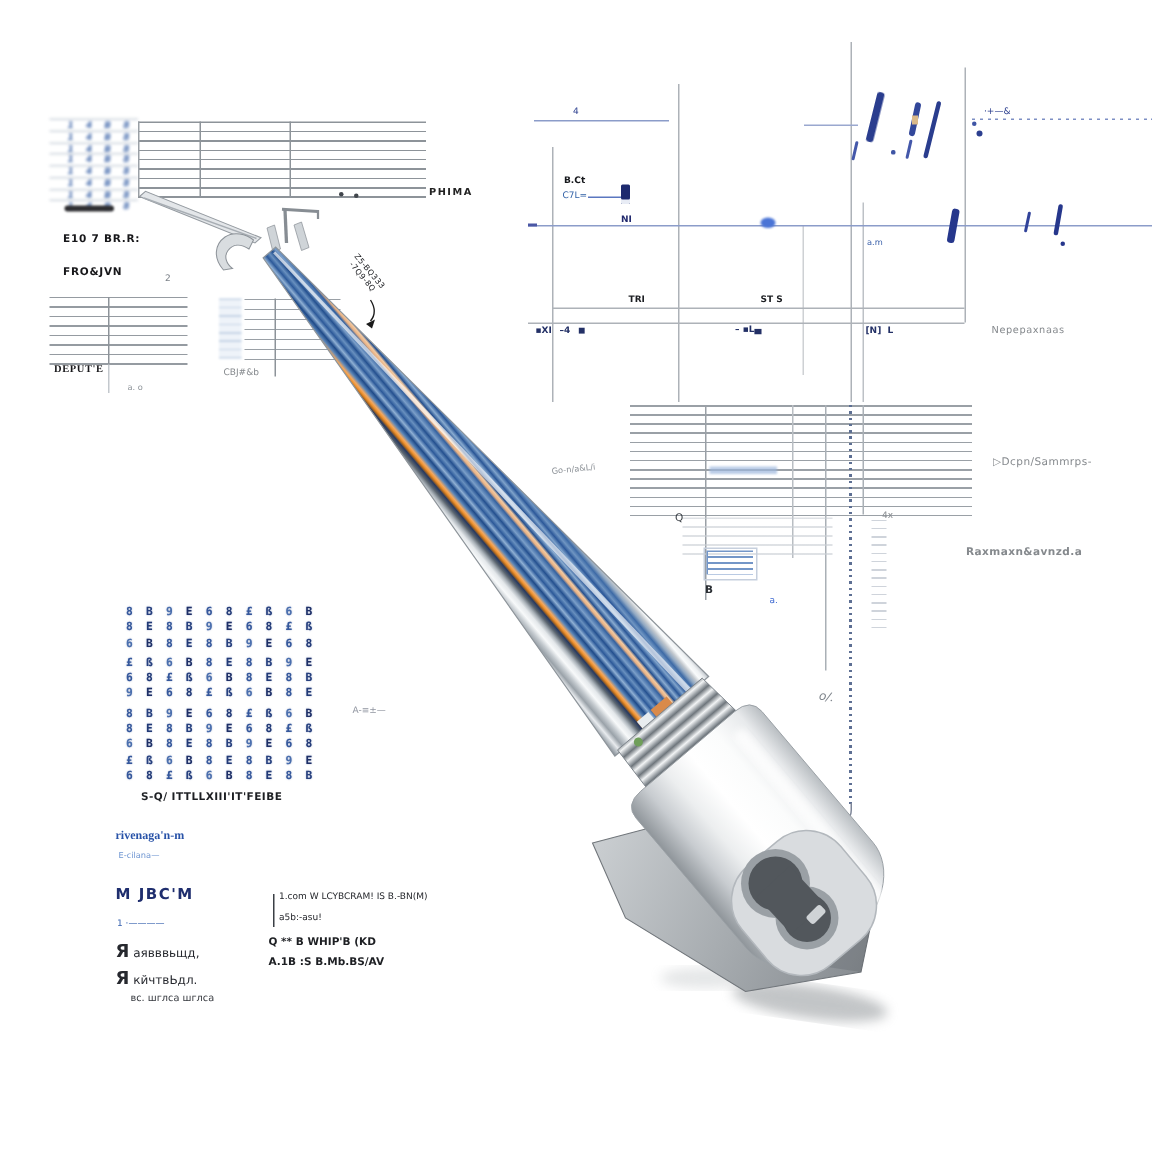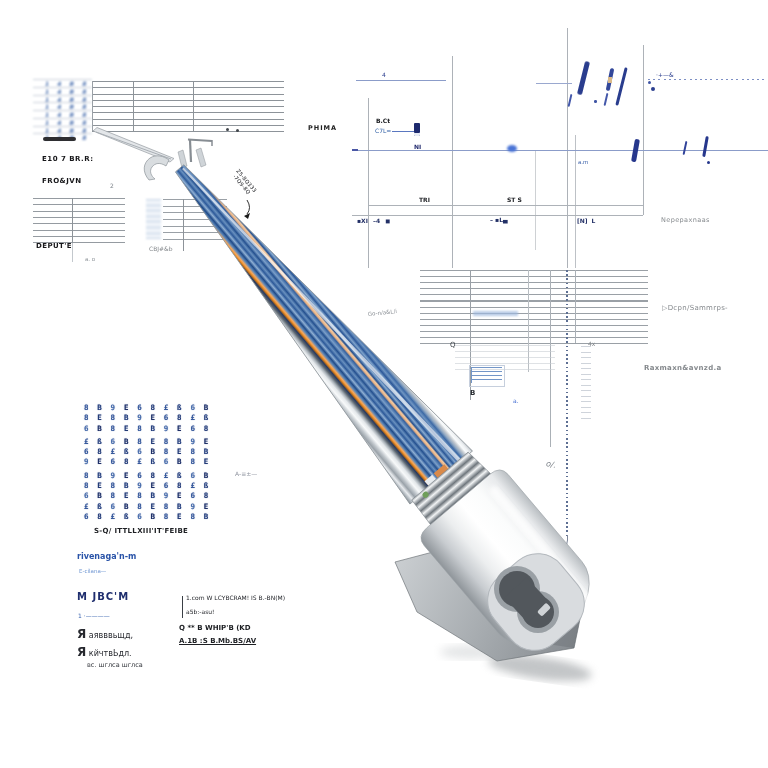--- a/index.html
+++ b/index.html
@@ -45,28 +45,28 @@
   <div class="abs" style="left:226px;top:128px;width:3px;height:3px;border-radius:50%;background:#41464c;"></div>
   <div class="abs" style="left:236px;top:129px;width:3px;height:3px;border-radius:50%;background:#41464c;"></div>
   <div class="abs bl6" style="left:43px;top:137px;width:33px;height:4px;background:#2e2e31;border-radius:2px;"></div>
   <div class="abs t bl3" style="left:42px;top:156px;font-size:7px;font-weight:bold;color:#17171a;letter-spacing:.5px;">E10 7 BR.R:</div>
   <div class="abs t bl3" style="left:42px;top:178px;font-size:7px;font-weight:bold;color:#17171a;letter-spacing:.5px;">FRO&amp;JVN</div>
   <div class="abs t" style="left:110px;top:183px;font-size:6px;color:#7d838a;">2</div>
 
   <div class="abs rows" style="left:33px;top:198px;width:92px;height:46px;--lc:#959ba1;--sp:6.3px;"></div>
   <div class="abs vl" style="left:72px;top:198px;height:45px;--lc:#8d9399;"></div>
   <div class="abs vl" style="left:72px;top:243px;height:19px;--lc:#c3c8cd;"></div>
-  <div class="abs t bl3" style="left:36px;top:243px;font-size:7px;font-weight:bold;color:#17171a;letter-spacing:.4px;">DEPUT'E</div>
+  <div class="abs t bl3" style="left:36px;top:243px;font-size:7px;font-weight:bold;color:#17171a;letter-spacing:.4px;font-family:Liberation Serif, serif;">DEPUT'E</div>
   <div class="abs t" style="left:85px;top:257px;font-size:5.5px;color:#8d9399;">a. o</div>
   <div class="abs rows bl8" style="left:146px;top:199px;width:15px;height:40px;--lc:#c7d5e6;--sp:5.6px;background-color:#eef3f9;"></div>
   <div class="abs rows" style="left:163px;top:199px;width:64px;height:41px;--lc:#9aa0a6;--sp:6.7px;"></div>
   <div class="abs vl" style="left:183px;top:199px;height:52px;--lc:#8d9399;"></div>
   <div class="abs t bl4" style="left:149px;top:246px;font-size:6px;color:#85898d;">CBJ#&amp;b</div>
 
-  <div class="abs t bl4" style="left:308px;top:125px;font-size:6.5px;font-weight:bold;color:#222;letter-spacing:1px;">PHIMA</div>
+  <div class="abs t bl4" style="left:286px;top:125px;font-size:6.5px;font-weight:bold;color:#222;letter-spacing:1px;">PHIMA</div>
 
   <div class="abs" style="left:352px;top:28px;width:416px;height:244px;">
     <div class="abs vl" style="left:16px;top:70px;height:170px;"></div>
     <div class="abs vl" style="left:100px;top:28px;height:212px;"></div>
     <div class="abs vl" style="left:183px;top:122px;height:100px;opacity:.6;"></div>
     <div class="abs vl" style="left:215px;top:0;height:240px;"></div>
     <div class="abs vl" style="left:223px;top:107px;height:133px;opacity:.8;"></div>
     <div class="abs vl" style="left:291px;top:17px;height:170px;"></div>
     <div class="abs hl" style="left:16px;top:177px;width:275px;"></div>
     <div class="abs hl" style="left:0;top:187px;width:291px;"></div>
@@ -262,33 +262,33 @@
         <span style="color: rgb(30, 47, 102);">B</span>
         <span style="color: rgb(53, 88, 156);">8</span>
         <span style="color: rgb(34, 58, 118);">E</span>
         <span style="color: rgb(53, 88, 156);">8</span>
         <span style="color: rgb(39, 64, 126);">B</span>
       </div>
     </div>
   <div class="abs t bl4" style="left:235px;top:471px;font-size:6px;color:#9095a0;">A-≡±—</div>
 
   <div class="abs t bl4" style="left:94px;top:528px;font-size:7px;font-weight:bold;color:#1d1f23;letter-spacing:.3px;">S-Q/ ITTLLXIII'IT'FEIBE</div>
-  <div class="abs t bl4" style="left:77px;top:553px;font-size:8px;font-weight:bold;color:#2953a8;">rivenaga'n-m</div>
+  <div class="abs t bl4" style="left:77px;top:553px;font-size:8px;font-weight:bold;color:#2953a8;font-family:Liberation Serif, serif;">rivenaga'n-m</div>
   <div class="abs t bl3" style="left:79px;top:569px;font-size:5.5px;color:#6f96d2;">E-cilana—</div>
   <div class="abs t bl3" style="left:77px;top:592px;font-size:10px;font-weight:bold;color:#1f2e6e;letter-spacing:1px;">M JBC'M</div>
   <div class="abs t" style="left:78px;top:613px;font-size:6px;color:#3a64b0;">1 ·————</div>
   <div class="abs t bl4 firstbig" style="left:77px;top:628px;font-size:8px;color:#26282e;">Я аявввьщд,</div>
   <div class="abs t bl4 firstbig" style="left:77px;top:646px;font-size:8px;color:#26282e;">Я кйчтвЬдл.</div>
   <div class="abs t bl3" style="left:87px;top:662px;font-size:6.5px;color:#34373d;">вс. шглса шглса</div>
 
   <div class="abs vl" style="left:182px;top:596px;height:22px;--lc:#3a3f45;"></div>
   <div class="abs t bl3" style="left:186px;top:595px;font-size:6px;color:#23252a;">1.com W LCYBCRAM! IS B.-BN(M)</div>
   <div class="abs t bl3" style="left:186px;top:609px;font-size:6px;color:#23252a;">a5b:-asu!</div>
   <div class="abs t bl4" style="left:179px;top:625px;font-size:7px;font-weight:bold;color:#1d1f23;">Q ** B WHIP'B (KD</div>
-  <div class="abs t bl4" style="left:179px;top:638px;font-size:7px;font-weight:bold;color:#1d1f23;text-decoration:underline;">A.1B :S B.Mb.BS/AV</div>
+  <div class="abs t bl4" style="left:179px;top:638px;font-size:7px;font-weight:bold;color:#1d1f23;">A.1B :S B.Mb.BS/AV</div>
 
   <svg width="768" height="768" viewBox="0 0 768 768">
     <defs>
       <linearGradient id="tubeGrad" x1="0" y1="0" x2="0" y2="1">
         <stop offset="0" stop-color="#98a0a7"></stop>
           <stop offset=".01" stop-color="#c8cdd2"></stop>
         <stop offset=".04" stop-color="#eef1f3"></stop>
           <stop offset=".07" stop-color="#f8fafb"></stop>
         <stop offset=".10" stop-color="#c2c8ce"></stop>
           <stop offset=".13" stop-color="#8fa7c2"></stop>

